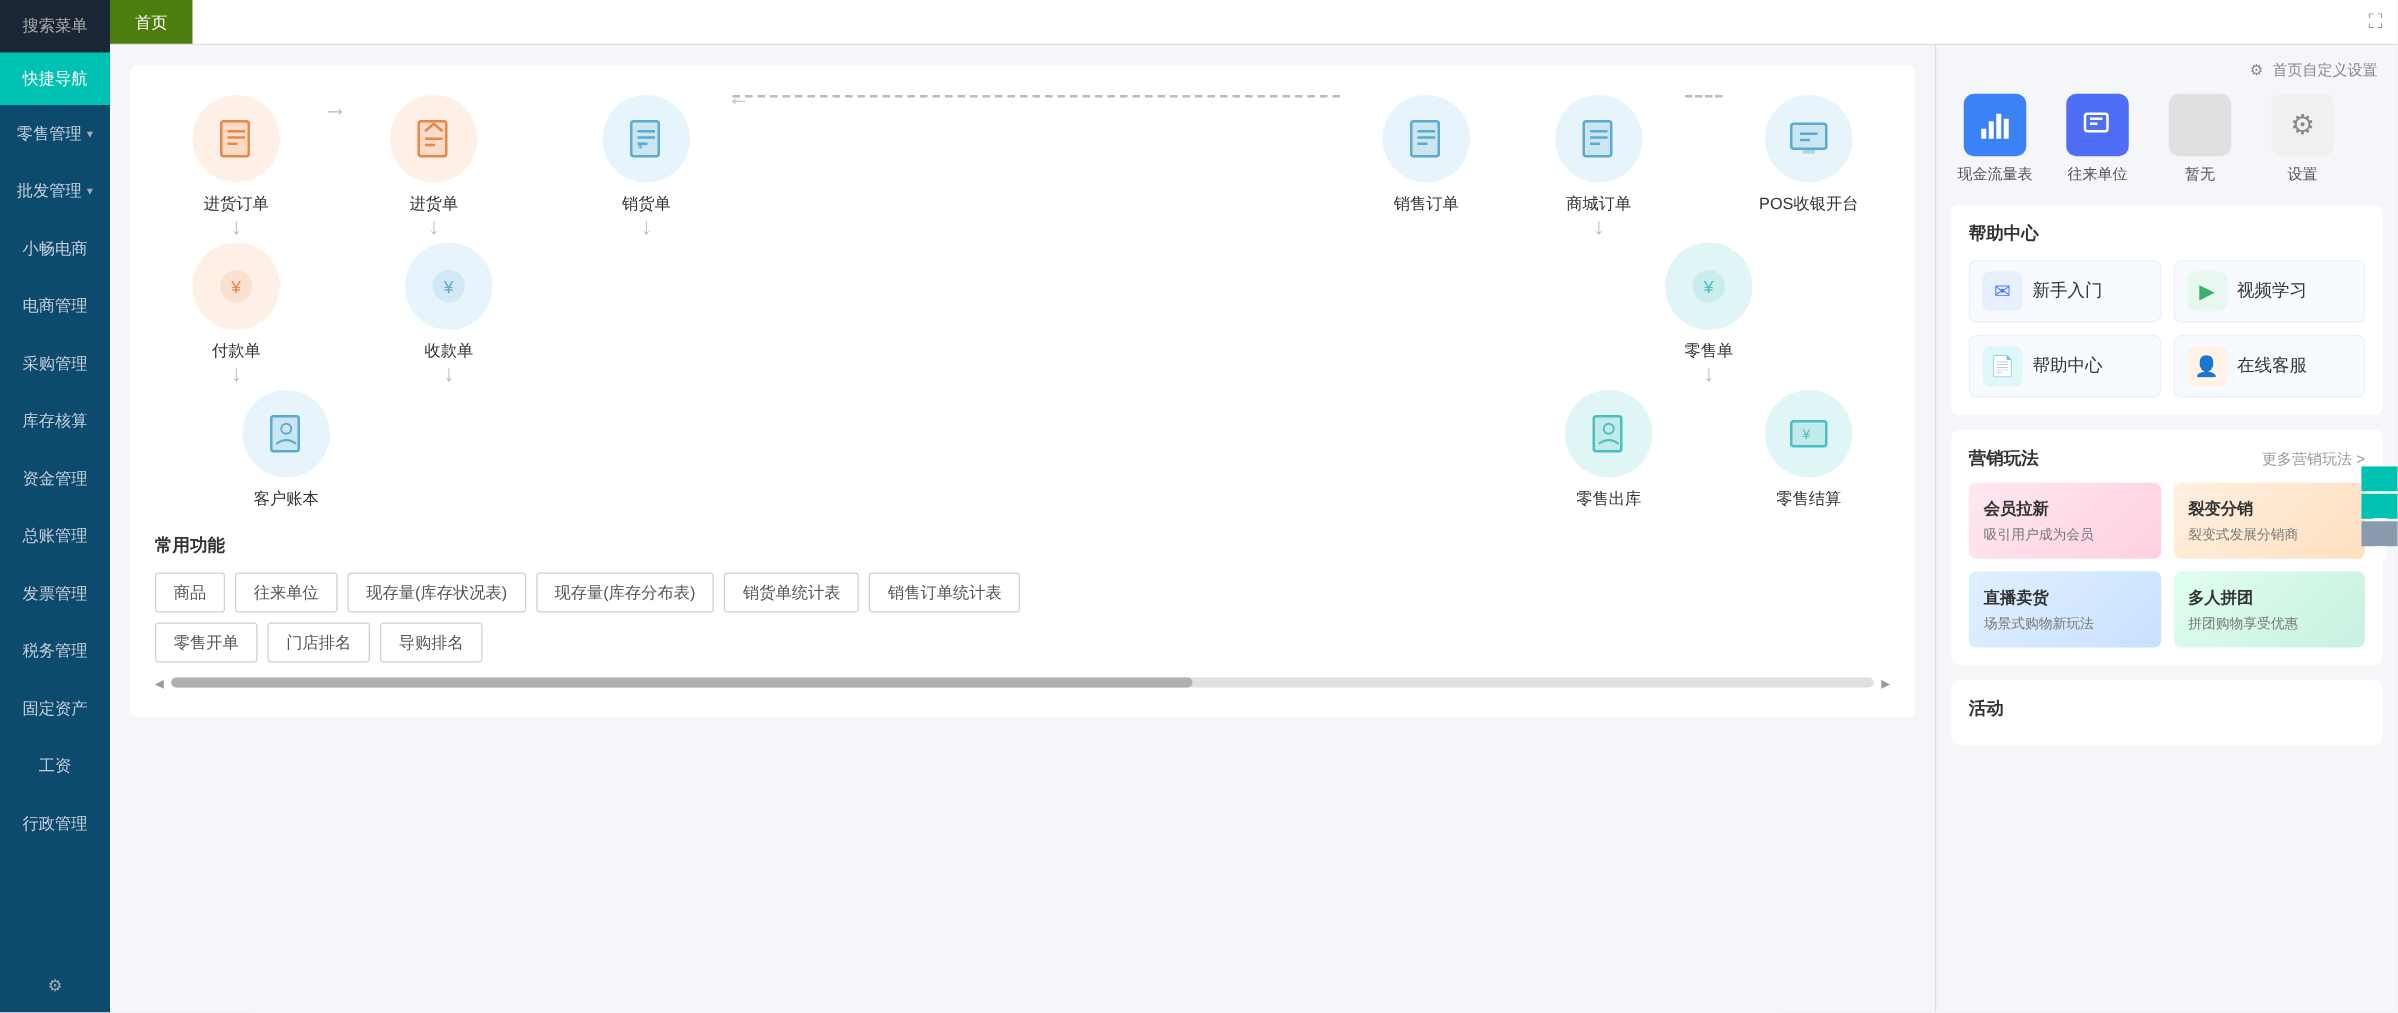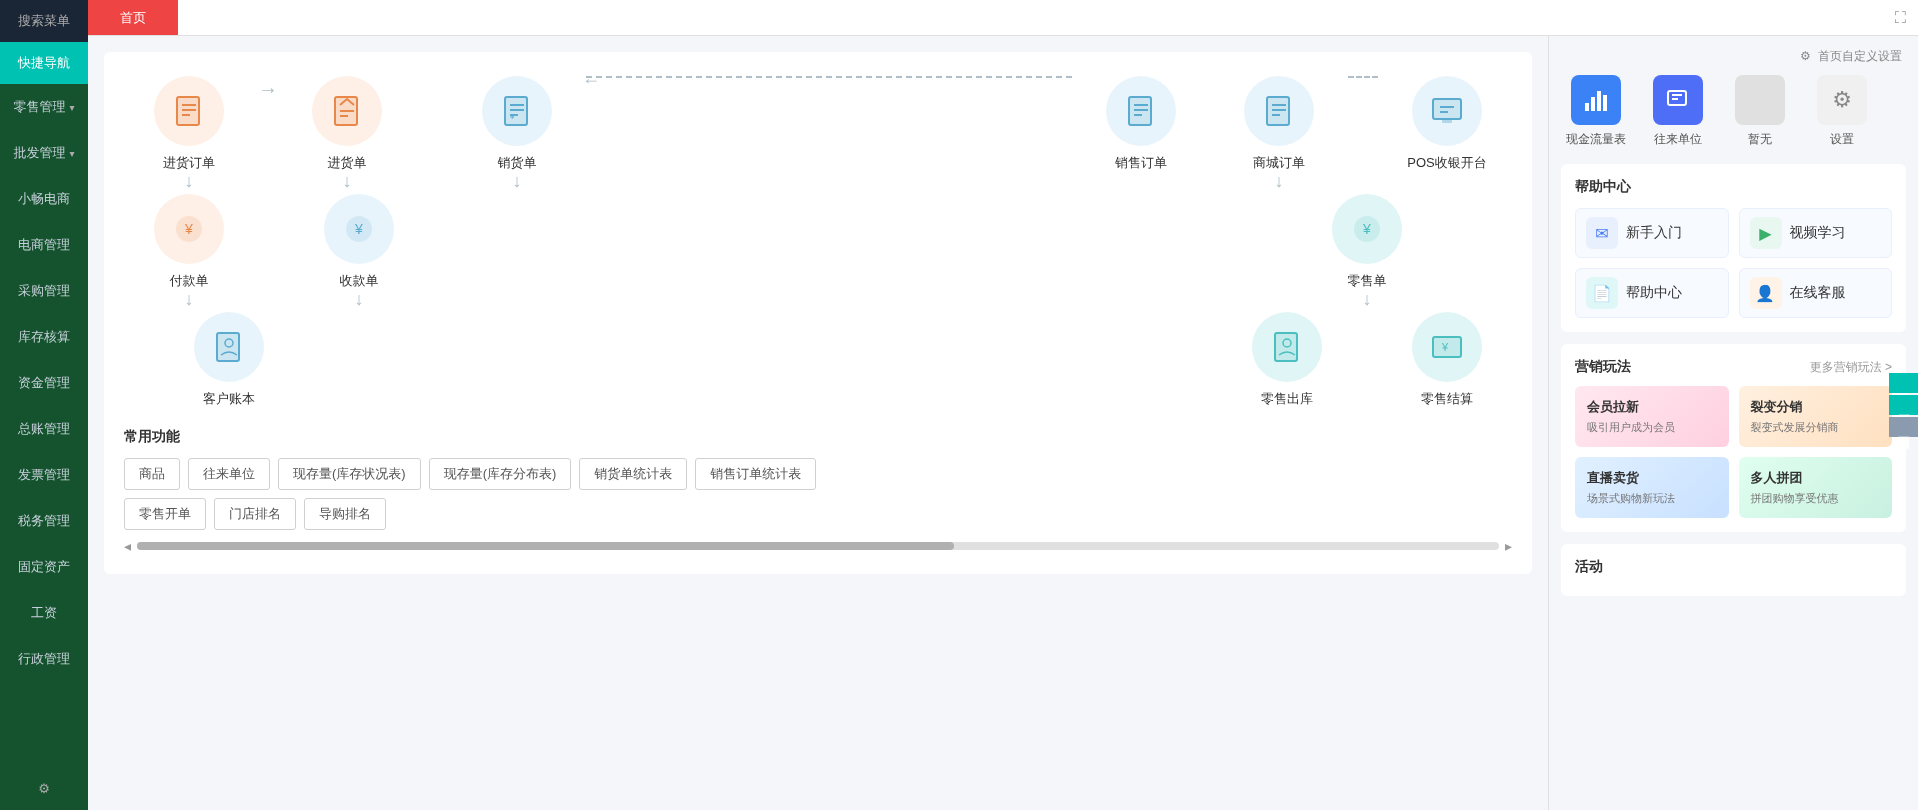--- a/index.html
+++ b/index.html
@@ -1,21 +1,21 @@
 <!DOCTYPE html>
 <html><head>
   <meta charset="utf-8">
   <style>
     * { box-sizing: border-box; margin: 0; padding: 0; }
     body { font-family: 'Microsoft YaHei', sans-serif; font-size: 13px; background: #f0f2f5; display: flex; height: 810px; overflow: hidden; }
 
     
     .sidebar {
       width: 88px;
-      background: #14532d;
+      background: #0c4a6e;
       display: flex;
       flex-direction: column;
       flex-shrink: 0;
       height: 100%;
     }
     .sidebar-search {
       background: #1a2535;
       color: #aaa;
       text-align: center;
       padding: 12px 8px;
@@ -62,23 +62,23 @@
     
     .tabbar {
       background: #fff;
       border-bottom: 1px solid #e0e0e0;
       display: flex;
       align-items: stretch;
       height: 36px;
       flex-shrink: 0;
     }
     .tab-active {
-      background: #ef4444;
+      background: #4d7c0f;
       color: #fff;
-      padding: 0 32px;
+      padding: 0 20px;
       display: flex;
       align-items: center;
       font-size: 13px;
     }
     .tab-right {
       margin-left: auto;
       display: flex;
       align-items: center;
       padding-right: 12px;
     }

